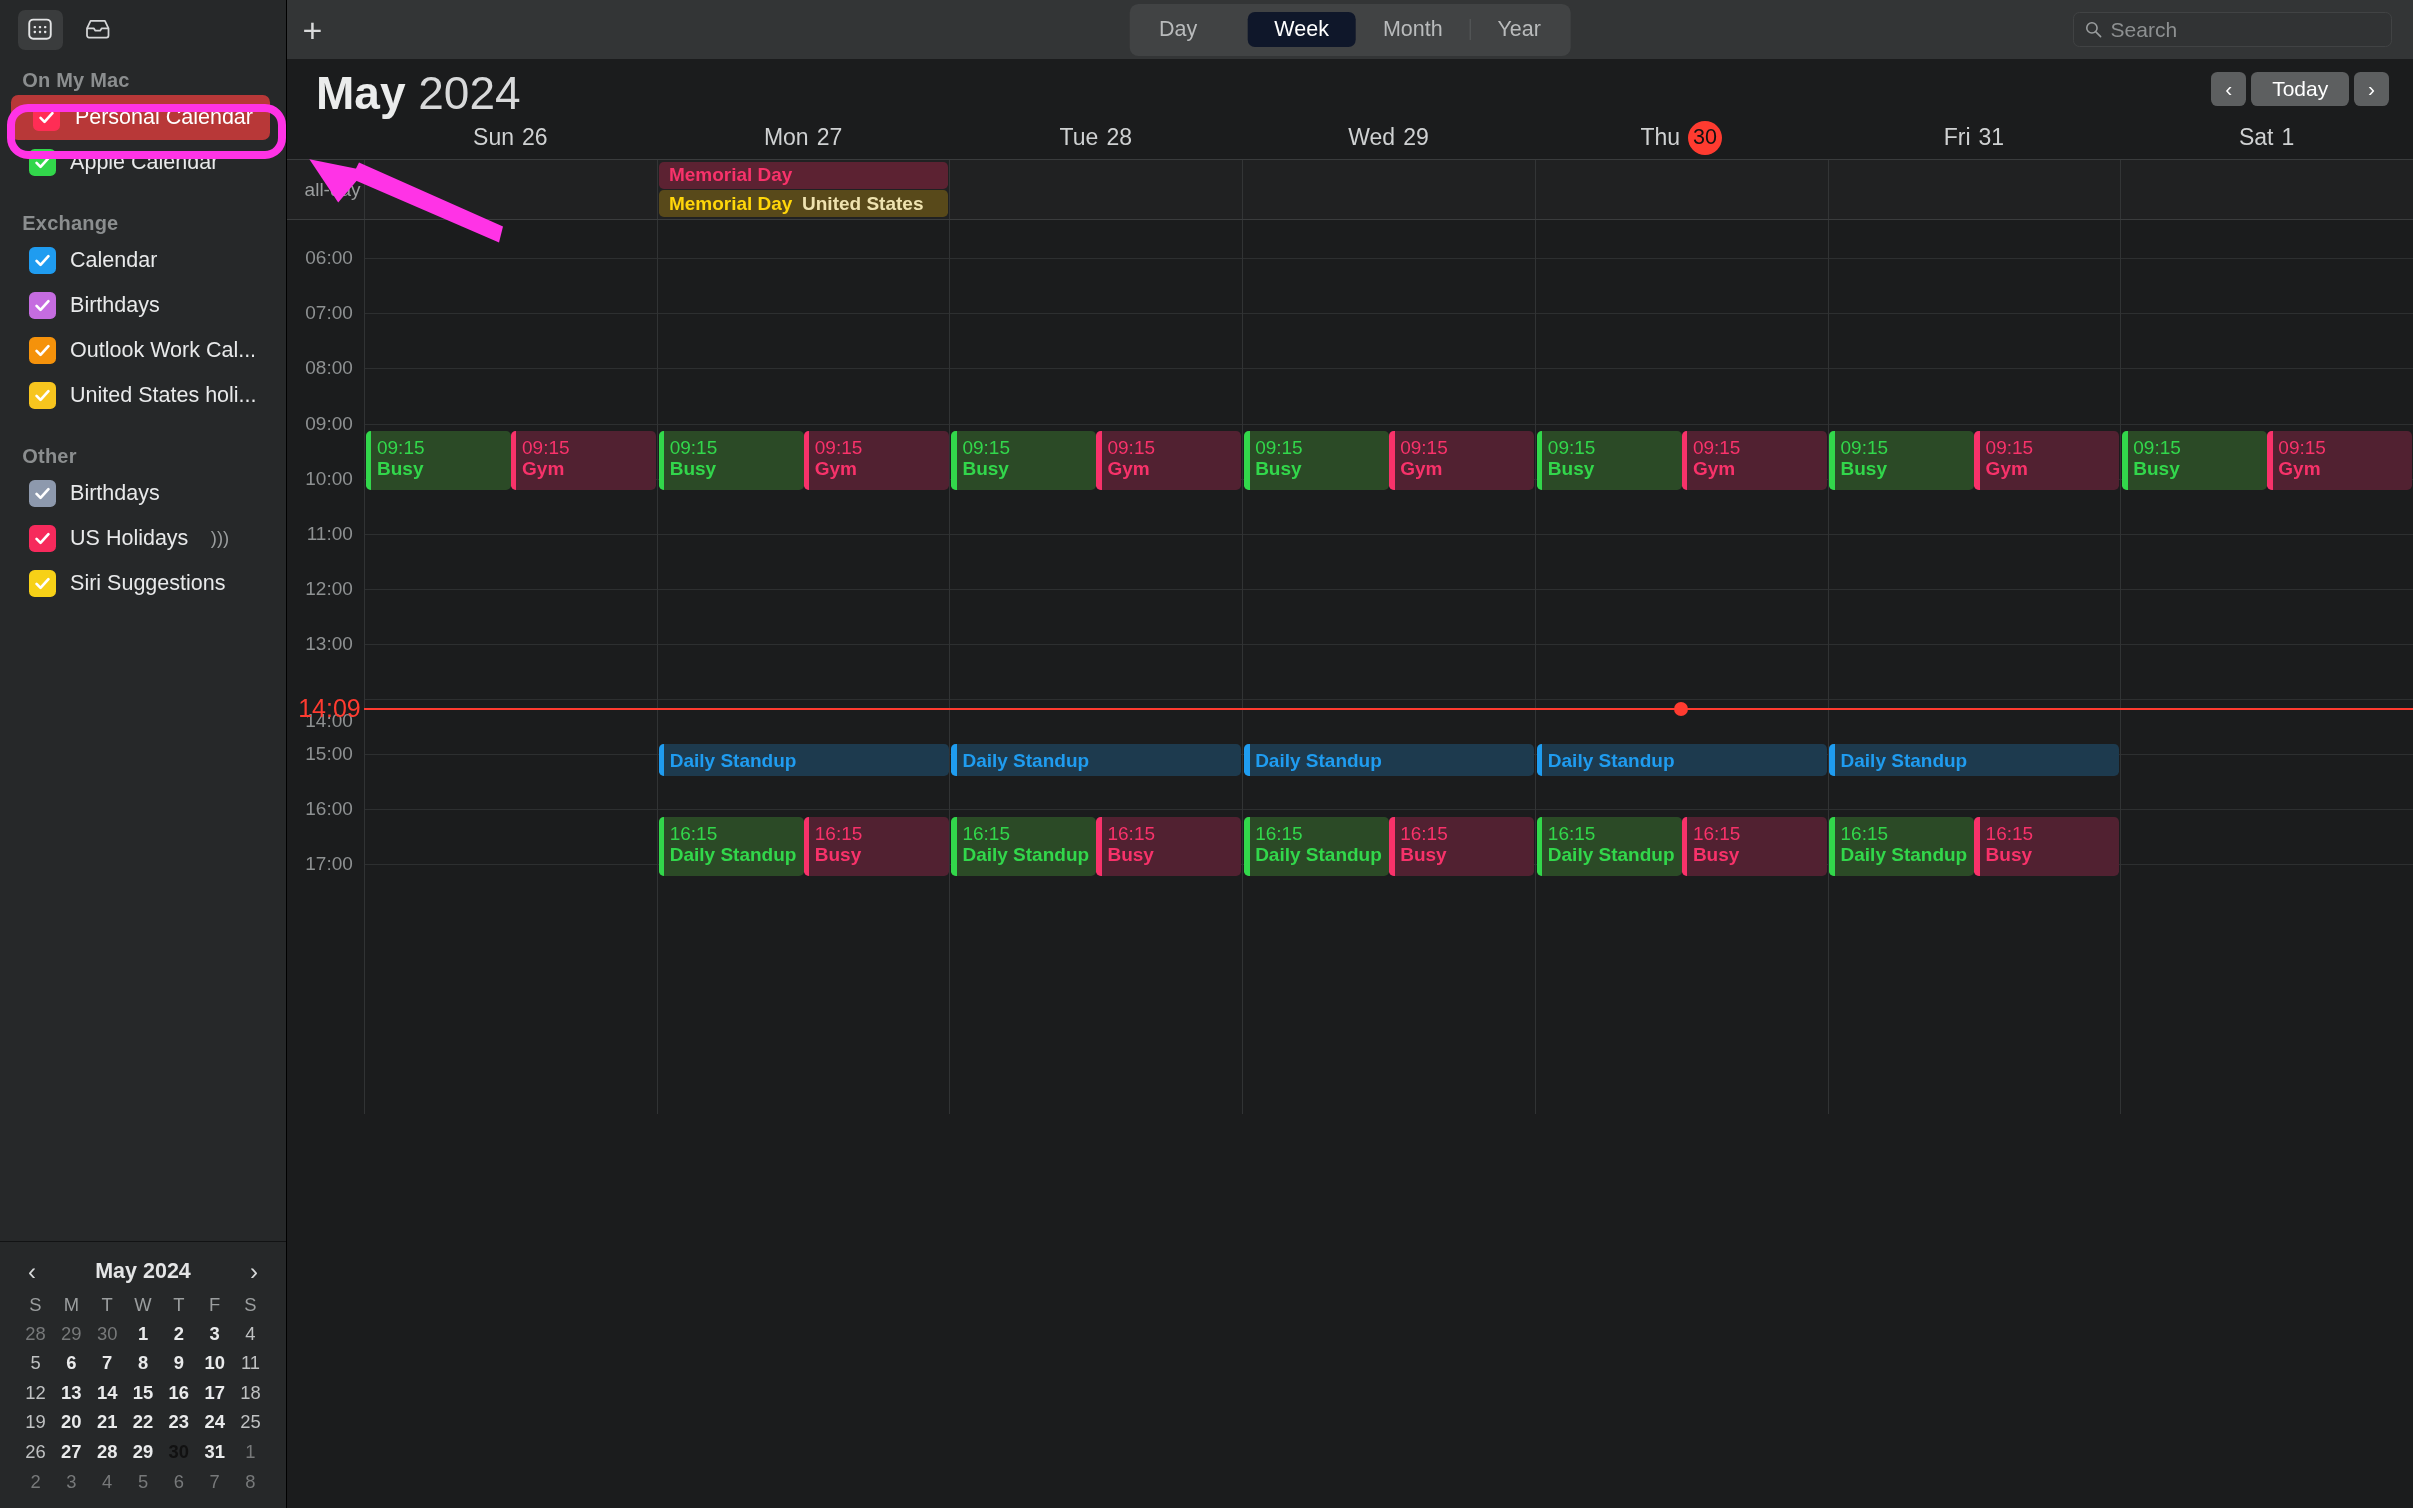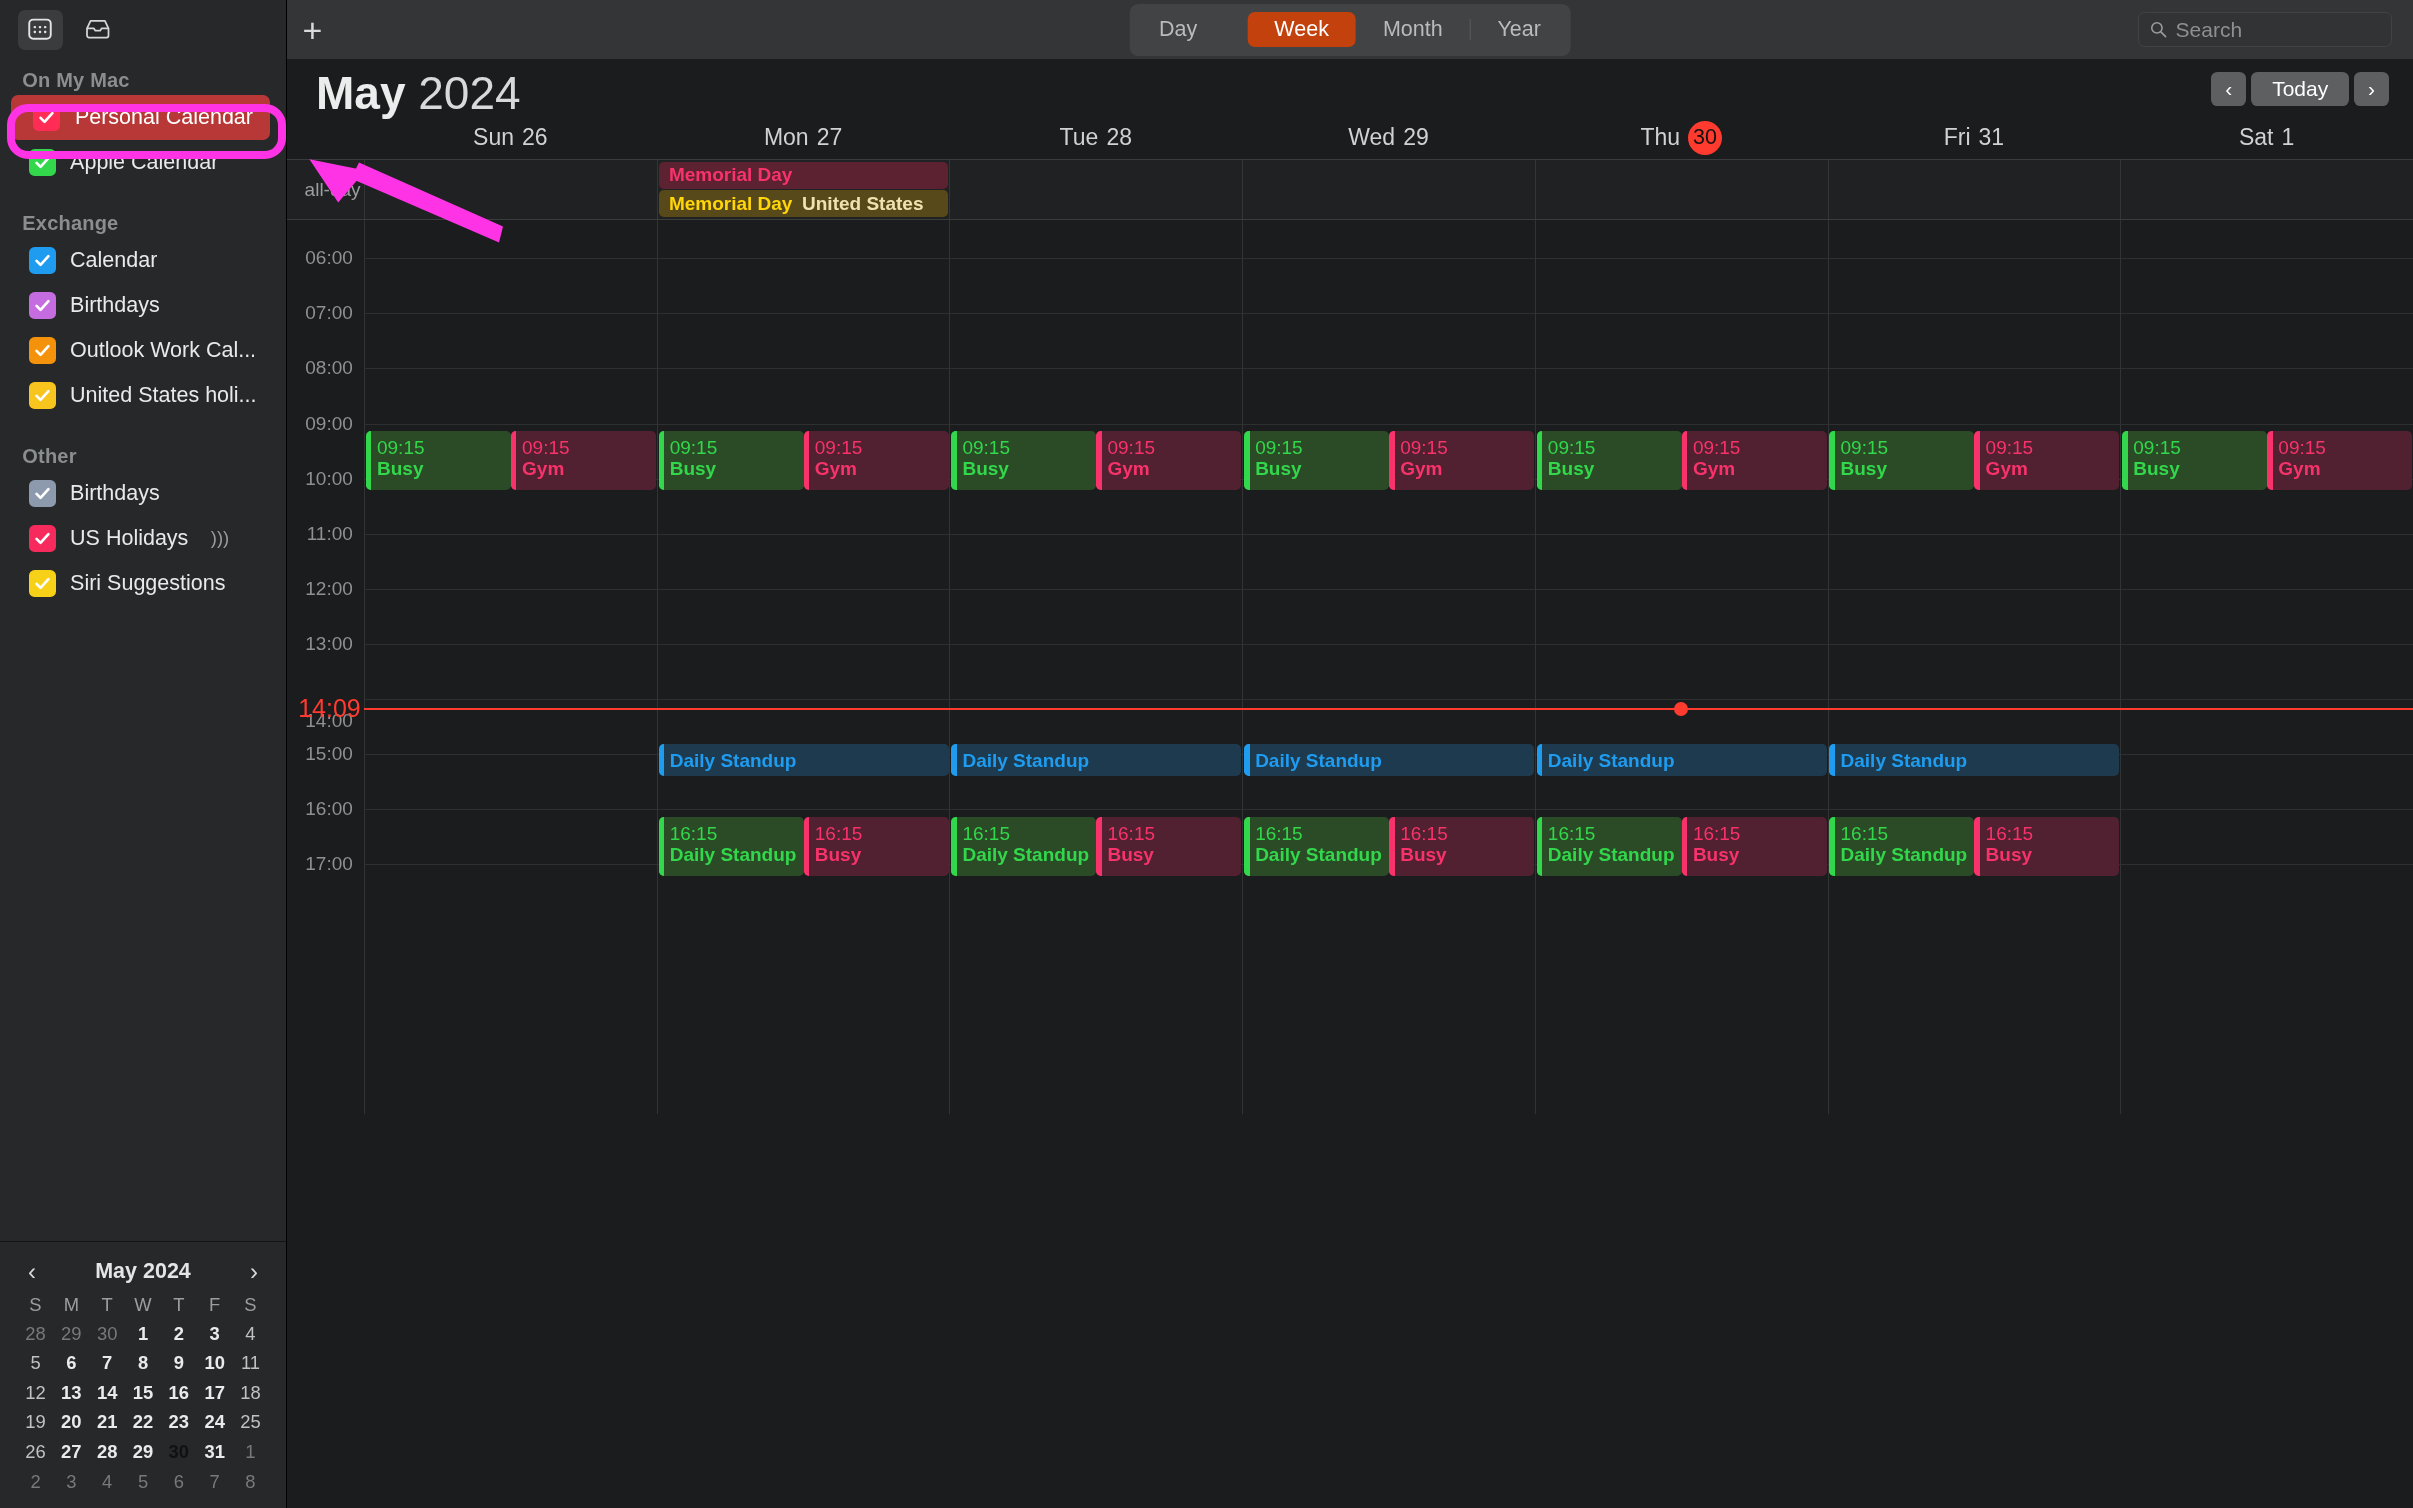--- a/index.html
+++ b/index.html
@@ -95,24 +95,24 @@
     color:#d9dadb; font-size: 34px; font-weight: 300; line-height: 1; }
   .seg {
     position: absolute; left: 50%; transform: translateX(-50%);
     display: flex; background: #414344; border-radius: 8.8px; padding: 2.4px;
     height: 52px; align-items: center;
   }
   .seg-item {
     padding: 0 27px; height: 35px; display: flex; align-items: center;
     color: #b9bbbc; font-size: 21.5px; border-radius: 7.2px; position: relative;
   }
-  .seg-item.active { background: #c2410c; color: #fff; margin-left: 23px; }
+  .seg-item.active { background: #0f172a; color: #fff; margin-left: 23px; }
   .seg-sep { width: 0.8px; height: 21px; background: #5a5c5d; }
   .search {
-    position: absolute; right: 21px; width: 254px; height: 35px;
+    position: absolute; right: 21px; width: 319px; height: 35px;
     background: #313334; border: 0.8px solid #414344; border-radius: 6.4px;
     display: flex; align-items: center; padding: 0 9.6px; gap: 8px;
   }
   .search-ph { color: #8d9091; font-size: 21px; }
 
   .month-head {
     height: 57px; display: flex; align-items: flex-end; padding: 8px 0 0 29px;
     position: relative;
   }
   .month-title { font-size: 46px; color: #dedfe0; line-height: 1; }

